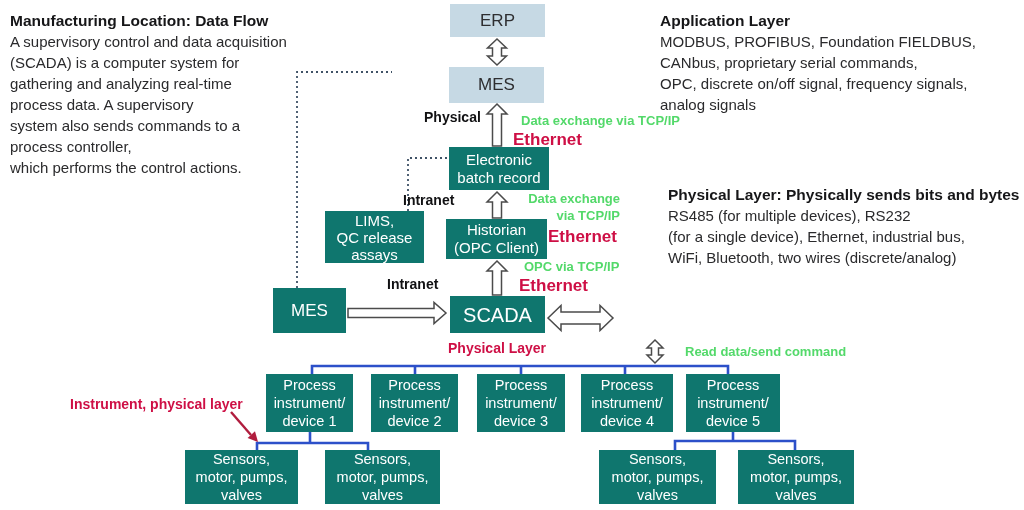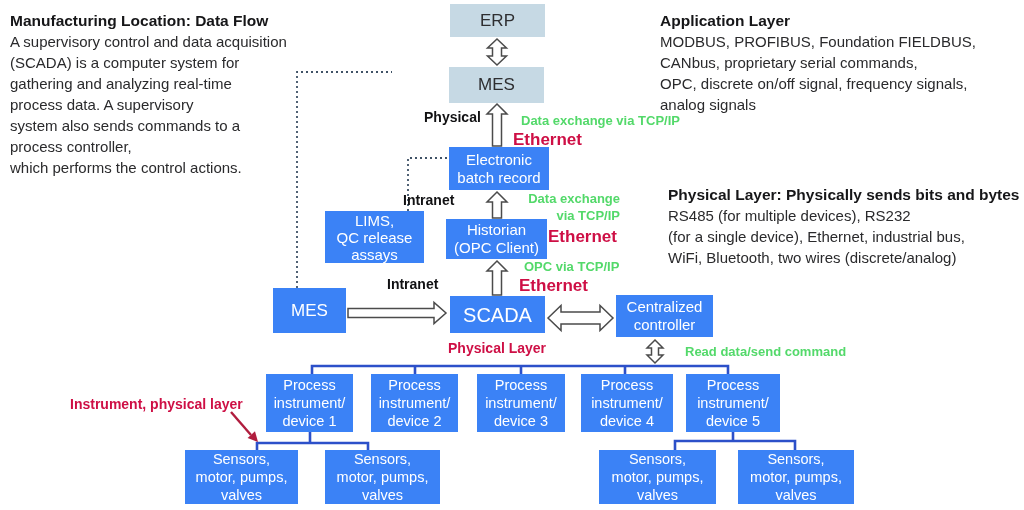--- a/index.html
+++ b/index.html
@@ -5,21 +5,21 @@
   html,body{margin:0;padding:0;background:#fff;}
   #stage{position:relative;width:1024px;height:510px;background:#ffffff;overflow:hidden;
          font-family:"Liberation Sans","DejaVu Sans",sans-serif;color:#1d1d1f;}
   .abs{position:absolute;}
   
   .note-title{font-weight:bold;font-size:15.5px;line-height:21px;color:#161618;white-space:pre-line;}
   .note-body{font-size:15px;line-height:21px;color:#2a2a2c;white-space:pre-line;}
   
   .node{display:flex;align-items:center;justify-content:center;text-align:center;
         white-space:pre-line;box-sizing:border-box;}
-  .node-blue{background:#3b82f6;color:#ffffff;font-size:15px;line-height:18px;}
+  .node-blue{background:#0f766e;color:#ffffff;font-size:15px;line-height:18px;}
   .node-light{background:#c6d9e4;color:#2e2e30;font-size:17px;}
   .node-small{font-size:14.5px;line-height:18px;}
   
   .lbl-bold{font-weight:bold;font-size:14px;color:#111113;}
   .lbl-green{font-weight:bold;font-size:13px;color:#53d96a;white-space:pre-line;padding-left:8px;}
   .lbl-red{font-weight:bold;font-size:17px;color:#ce0f45;}
   .lbl-crimson{font-weight:bold;font-size:14px;color:#ce0f45;}
   .right-align{text-align:right;}
   svg.overlay{position:absolute;left:0;top:0;pointer-events:none;}
 </style>
@@ -82,22 +82,20 @@
 
   <div class="abs node node-blue" style="left:449px;top:147px;width:100px;height:43px;">Electronic
 batch record</div>
   <div class="abs node node-blue" style="left:325px;top:211px;width:99px;height:52px;line-height:17px;">LIMS,
 QC release
 assays</div>
   <div class="abs node node-blue" style="left:446px;top:219px;width:101px;height:40px;">Historian
 (OPC Client)</div>
   <div class="abs node node-blue" style="left:273px;top:288px;width:73px;height:45px;font-size:17px;">MES</div>
   <div class="abs node node-blue" style="left:450px;top:296px;width:95px;height:37px;font-size:20px;">SCADA</div>
-  <div class="abs node node-blue" style="left:616px;top:295px;width:97px;height:42px;">Centralized
-controller</div>
 
   <div class="abs node node-blue node-small" style="left:266px;top:374px;width:87px;height:58px;">Process
 instrument/
 device 1</div>
   <div class="abs node node-blue node-small" style="left:371px;top:374px;width:87px;height:58px;">Process
 instrument/
 device 2</div>
   <div class="abs node node-blue node-small" style="left:477px;top:374px;width:88px;height:58px;">Process
 instrument/
 device 3</div>

